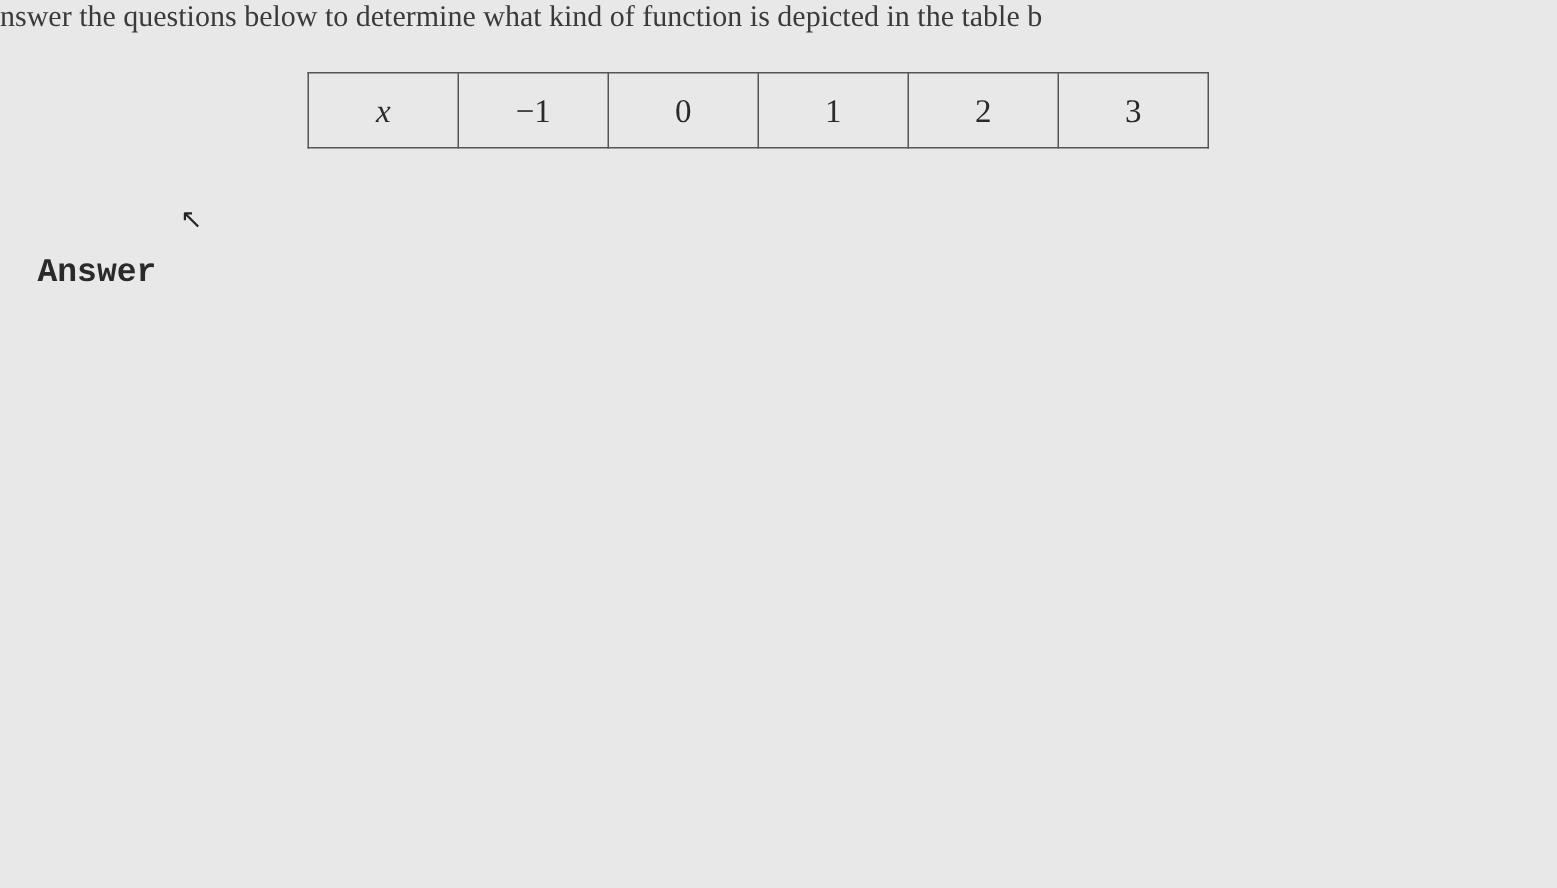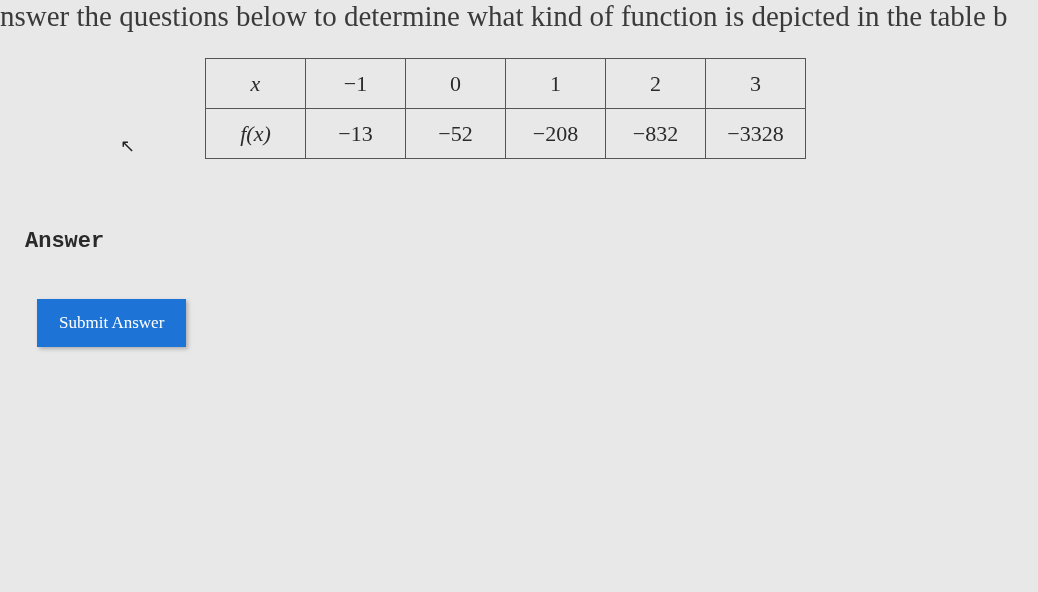--- a/index.html
+++ b/index.html
@@ -10,21 +10,21 @@
     body {
       font-family: Georgia, 'Times New Roman', serif;
       background: #e8e8e8;
       width: 1038px;
       height: 592px;
       padding: 0;
       overflow: hidden;
       color: #2a2a2a;
     }
     .instruction {
-      font-size: 29px;
+      font-size: 20px;
       color: #3a3a3a;
       padding: 0 0 25px 0;
       white-space: nowrap;
     }
     .content {
       padding: 0 25px;
     }
     .table-wrap {
       margin-left: 180px;
       margin-bottom: 70px;
@@ -118,30 +118,21 @@
     <table class="data">
       <tbody>
           <tr>
         <td class="hdr">x</td>
         <td>−1</td>
         <td>0</td>
         <td>1</td>
         <td>2</td>
         <td>3</td>
       </tr>
-      <tr>
-        <td class="hdr">f(x)</td>
-        <td>−13</td>
-        <td>−52</td>
-        <td>−208</td>
-        <td>−832</td>
-        <td>−3328</td>
-      </tr>
     </tbody>
       </table>
   </div>
 
   <div class="answer-label">Answer</div>
 
 
-  <button class="submit-btn">Submit Answer</button>
 
 </div>
 
 </body></html>

